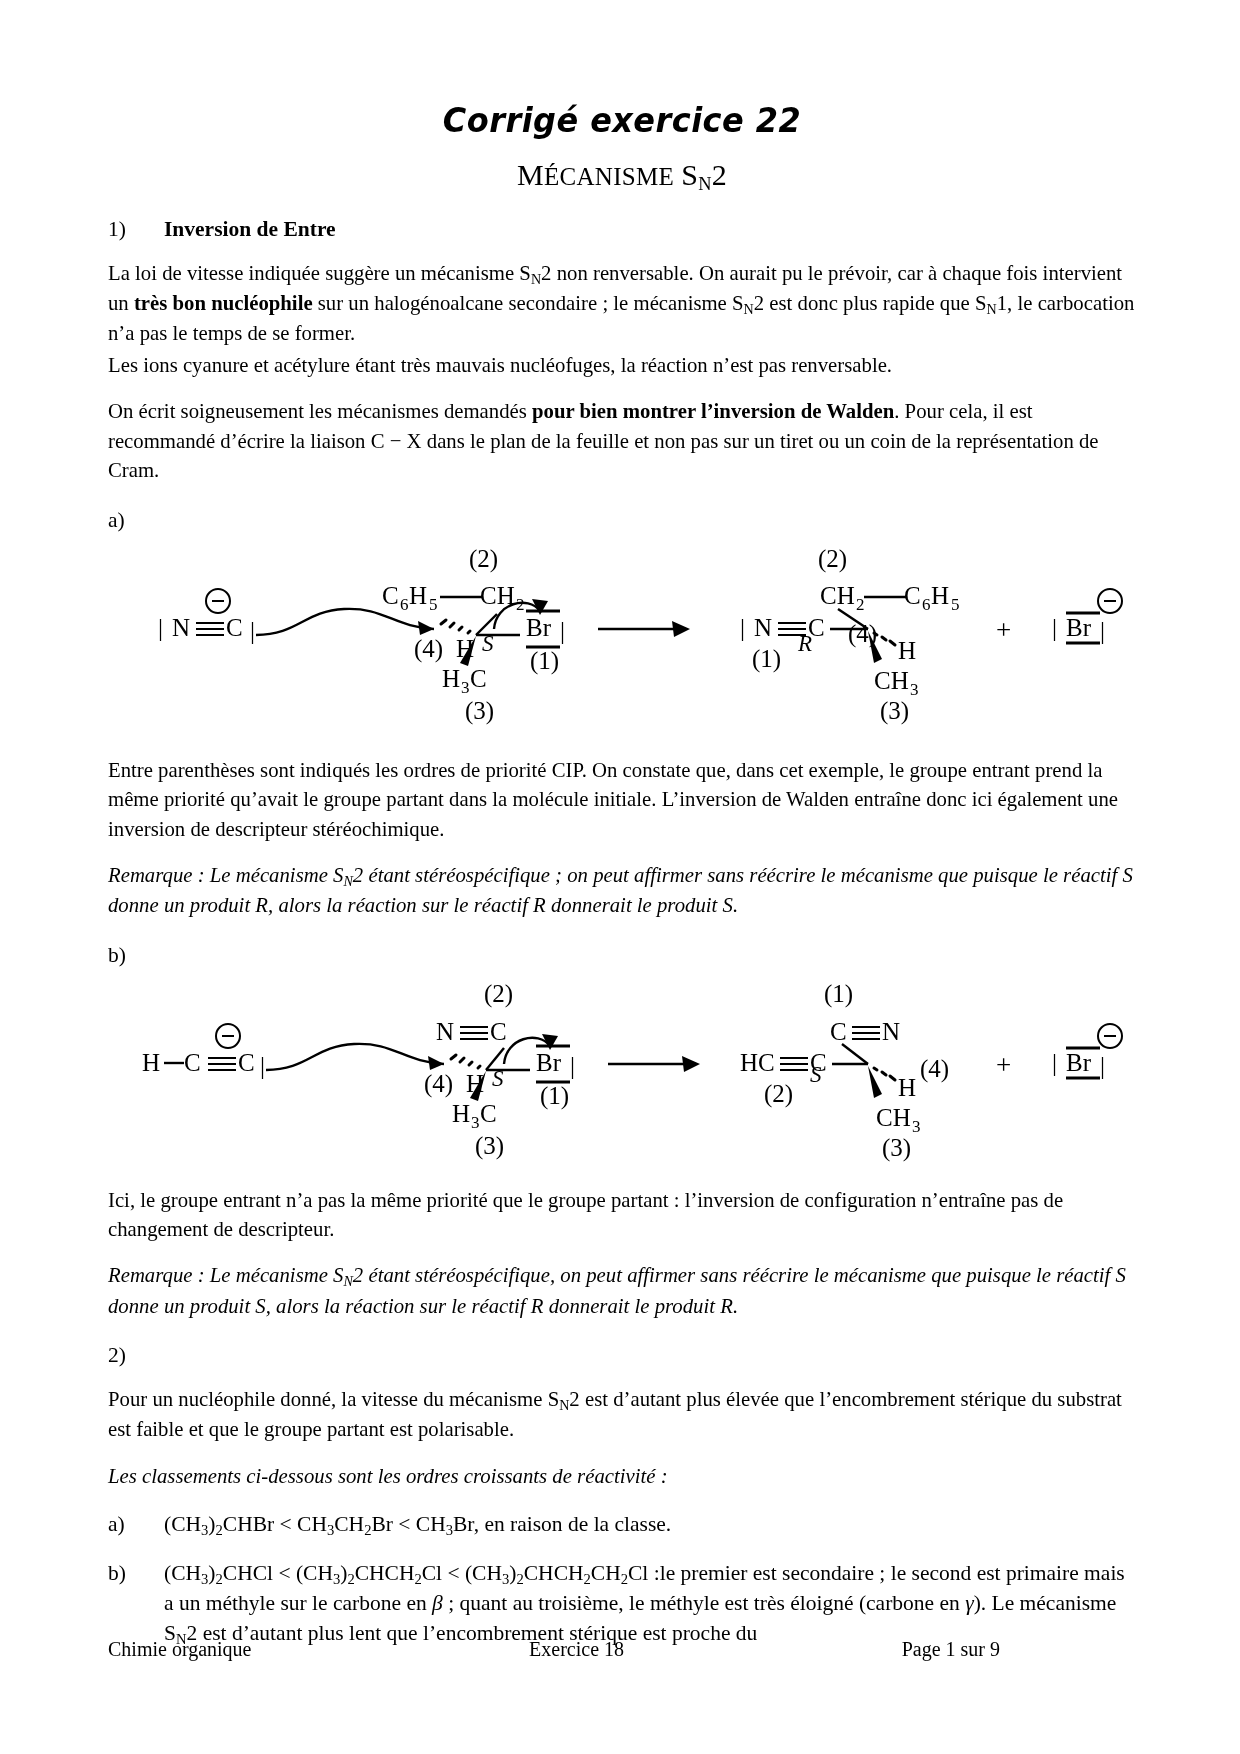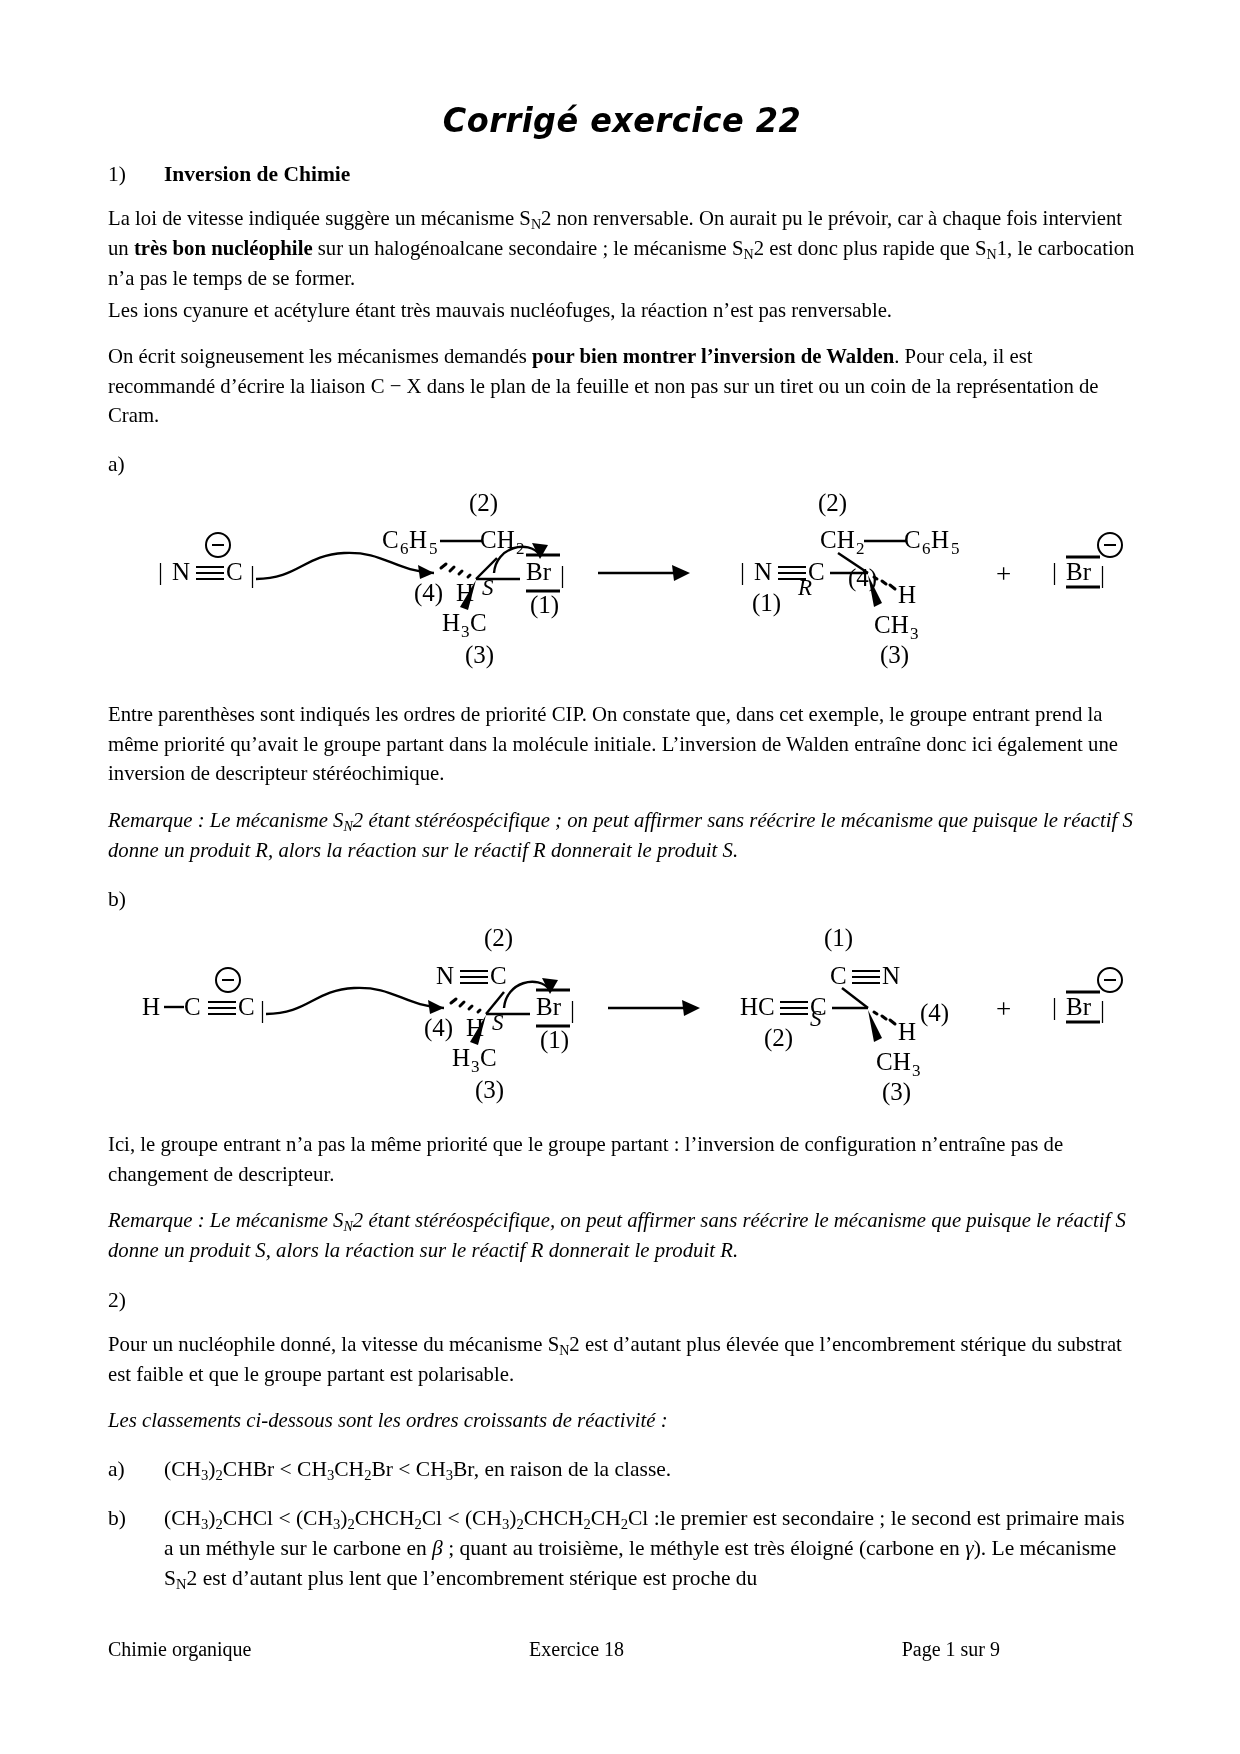--- a/index.html
+++ b/index.html
@@ -118,24 +118,28 @@
 </style>
 </head>
 <body>
 
 <div class="page">
 
   <div class="content">
 
     <div class="doc-title">Corrigé exercice 22</div>
 
+    <div class="doc-subtitle">
+      <span class="smallcaps-first">M</span><span class="sc">ÉCANISME</span>
+      <span class="smallcaps-first">S</span><sub>N</sub><span class="smallcaps-first">2</span>
+    </div>
 
     <div class="heading-row">
       <span class="heading-num">1)</span>
-      <span class="heading-text">Inversion de Chimie</span>
+      <span class="heading-text">Inversion de Entre</span>
     </div>
 
     <p class="para">
       <span>La loi de vitesse indiquée suggère un mécanisme S</span><sub>N</sub><span>2 non renversable. On aurait pu le prévoir, car à chaque fois intervient un </span><span class="bd">très bon nucléophile</span><span> sur un halogénoalcane secondaire ; le mécanisme S</span><sub>N</sub><span>2 est donc plus rapide que S</span><sub>N</sub><span>1, le carbocation n’a pas le temps de se former.</span>
     </p>
 
     <p class="para tight">Les ions cyanure et acétylure étant très mauvais nucléofuges, la réaction n’est pas renversable.</p>
 
     <p class="para">
       <span>On écrit soigneusement les mécanismes demandés </span><span class="bd">pour bien montrer l’inversion de Walden</span><span>. Pour cela, il est recommandé d’écrire la liaison C − X dans le plan de la feuille et non pas sur un tiret ou un coin de la représentation de Cram.</span>

